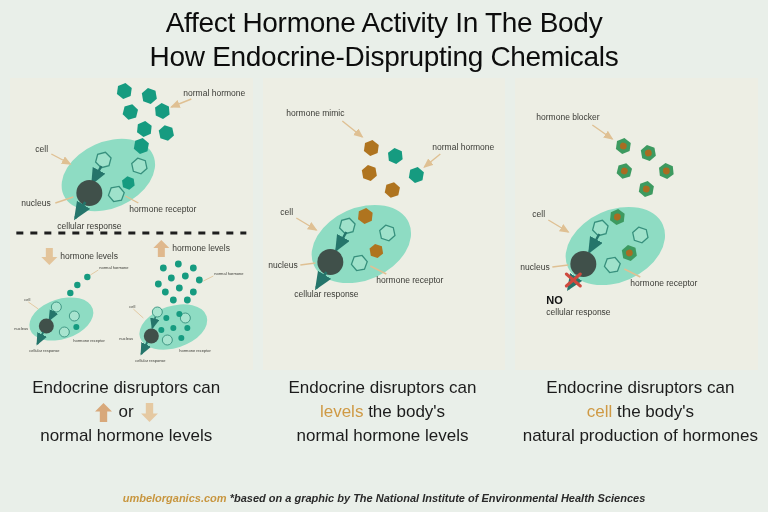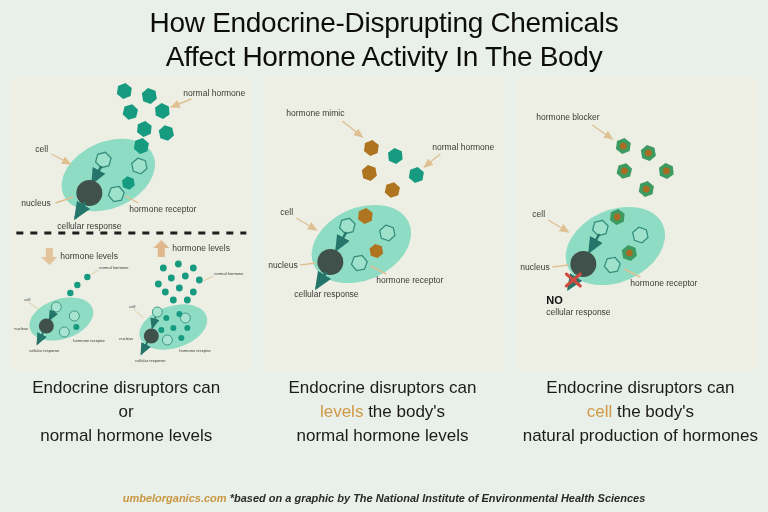--- a/index.html
+++ b/index.html
@@ -36,21 +36,21 @@
     gap:24px;
     padding:6px 10px 0 10px;
   }
   .caption{
     flex:1 1 0;
     text-align:center;
     font-size:17px;
     line-height:24px;
     color:#1c1c1c;
   }
-  .caption .row2{display:flex;align-items:center;justify-content:center;gap:7px;height:24px;flex-direction:column;}
+  .caption .row2{display:flex;align-items:center;justify-content:center;gap:7px;height:24px;}
   .cap-accent{color:#cf9a45;}
   .nowrap{white-space:nowrap;}
   .footer{
     position:absolute;
     left:0;right:0;bottom:8px;
     text-align:center;
     font-size:11px;
     font-style:italic;
   }
   .footer .site{color:#c8963f;font-weight:bold;}
@@ -70,22 +70,22 @@
     <marker id="mTeal" markerWidth="9" markerHeight="8" refX="6" refY="3" orient="auto" markerUnits="strokeWidth">
         <path d="M0,0 L7,3 L0,6 Z" fill="#25756b"></path>
       </marker>
     <marker id="mTan" markerWidth="9" markerHeight="8" refX="6" refY="3" orient="auto" markerUnits="strokeWidth">
         <path d="M0,0 L7,3 L0,6 Z" fill="#dfc093"></path>
       </marker>
   </defs>
 </svg>
 
 <div class="title">
+  <div>Affect Hormone Activity In The Body</div>
   <div>How Endocrine-Disprupting Chemicals</div>
-  <div>Affect Hormone Activity In The Body</div>
 </div>
 
 <div class="panels">
 
   <div class="panel">
     <svg viewBox="0 0 236 292">
 
       <g fill="#169b80">
         <use href="#hex" transform="translate(111,13) rotate(8)"></use>
         <use href="#hex" transform="translate(136,18) rotate(-10)"></use>

